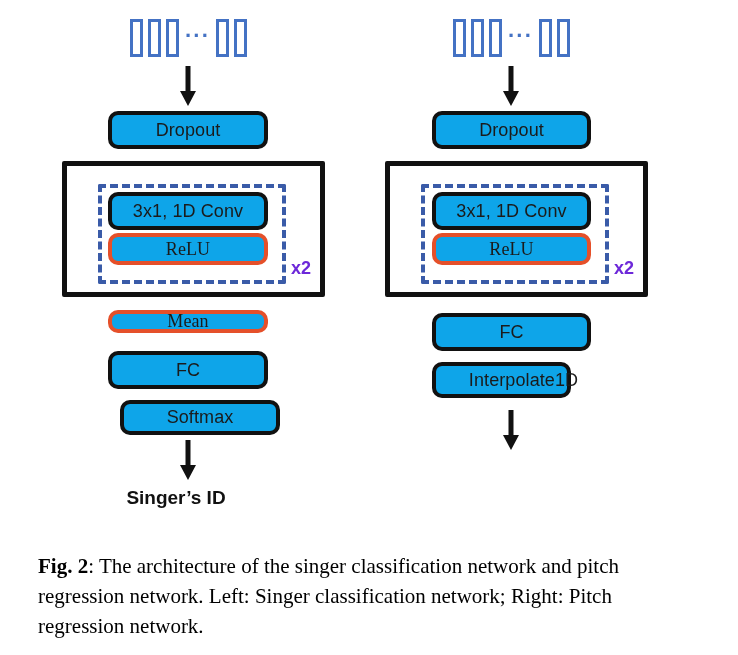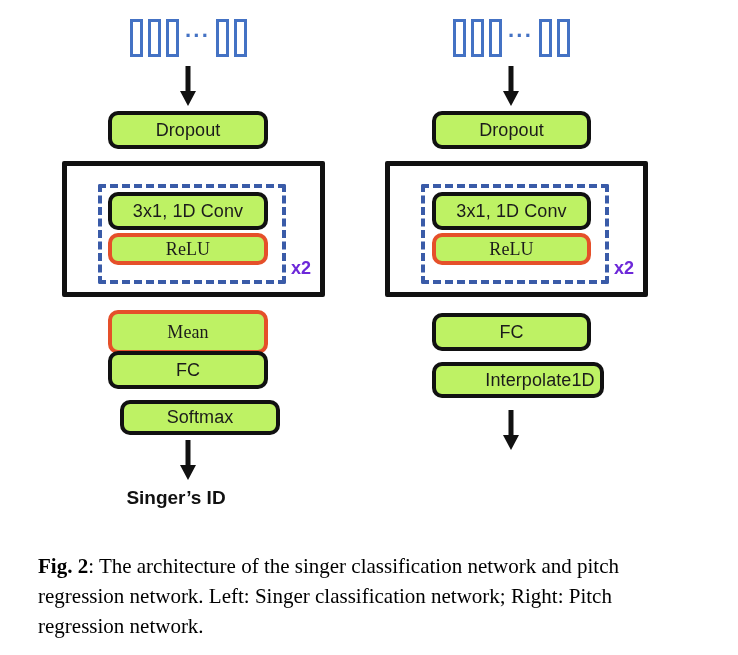--- a/index.html
+++ b/index.html
@@ -47,21 +47,21 @@
     transform: translateY(-2px);
   }
 
   
   .node {
     position: absolute;
     box-sizing: border-box;
     display: flex;
     align-items: center;
     justify-content: center;
-    background: #bef264;
+    background: #0ea5e9;
     border: 4px solid #111111;
     border-radius: 10px;
     font-size: 18px;
     color: #1b1b1b;
     letter-spacing: 0.1px;
     white-space: nowrap;
   }
   .node.accent {
     border-color: #e5502a;
     font-family: Liberation Serif, serif;
@@ -151,21 +151,21 @@
   </div>
 
   <div class="node" style="left:108px; top:192px; width:160px; height:38px;">
     <span>3x1, 1D Conv</span>
   </div>
 
   <div class="node accent" style="left:108px; top:233px; width:160px; height:32px;">
     <span>ReLU</span>
   </div>
 
-  <div class="node accent" style="left:108px; top:310px; width:160px; height:44px;">
+  <div class="node accent" style="left:108px; top:310px; width:160px; height:23px;">
     <span>Mean</span>
   </div>
 
   <div class="node" style="left:108px; top:351px; width:160px; height:38px;">
     <span>FC</span>
   </div>
 
   <div class="node" style="left:108px; top:400px; width:160px; height:35px;margin-left:12px;">
     <span>Softmax</span>
   </div>
@@ -209,21 +209,21 @@
   </div>
 
   <div class="node accent" style="left:432px; top:233px; width:159px; height:32px;">
     <span>ReLU</span>
   </div>
 
   <div class="node" style="left:432px; top:313px; width:159px; height:38px;">
     <span>FC</span>
   </div>
 
-  <div class="node" style="left:432px; top:362px; width:172px; height:36px;padding-left:44px;">
+  <div class="node" style="left:432px; top:362px; width:139px; height:36px;padding-left:44px;">
     <span>Interpolate1D</span>
   </div>
 
   <div class="arrow" style="left:500px; top:410px;">
     <svg width="22" height="40" viewBox="0 0 22 40">
       <line x1="11" y1="0" x2="11" y2="28" stroke="#111111" stroke-width="5"></line>
       <polygon points="11,40 3,25 19,25" fill="#111111"></polygon>
     </svg>
   </div>
 

